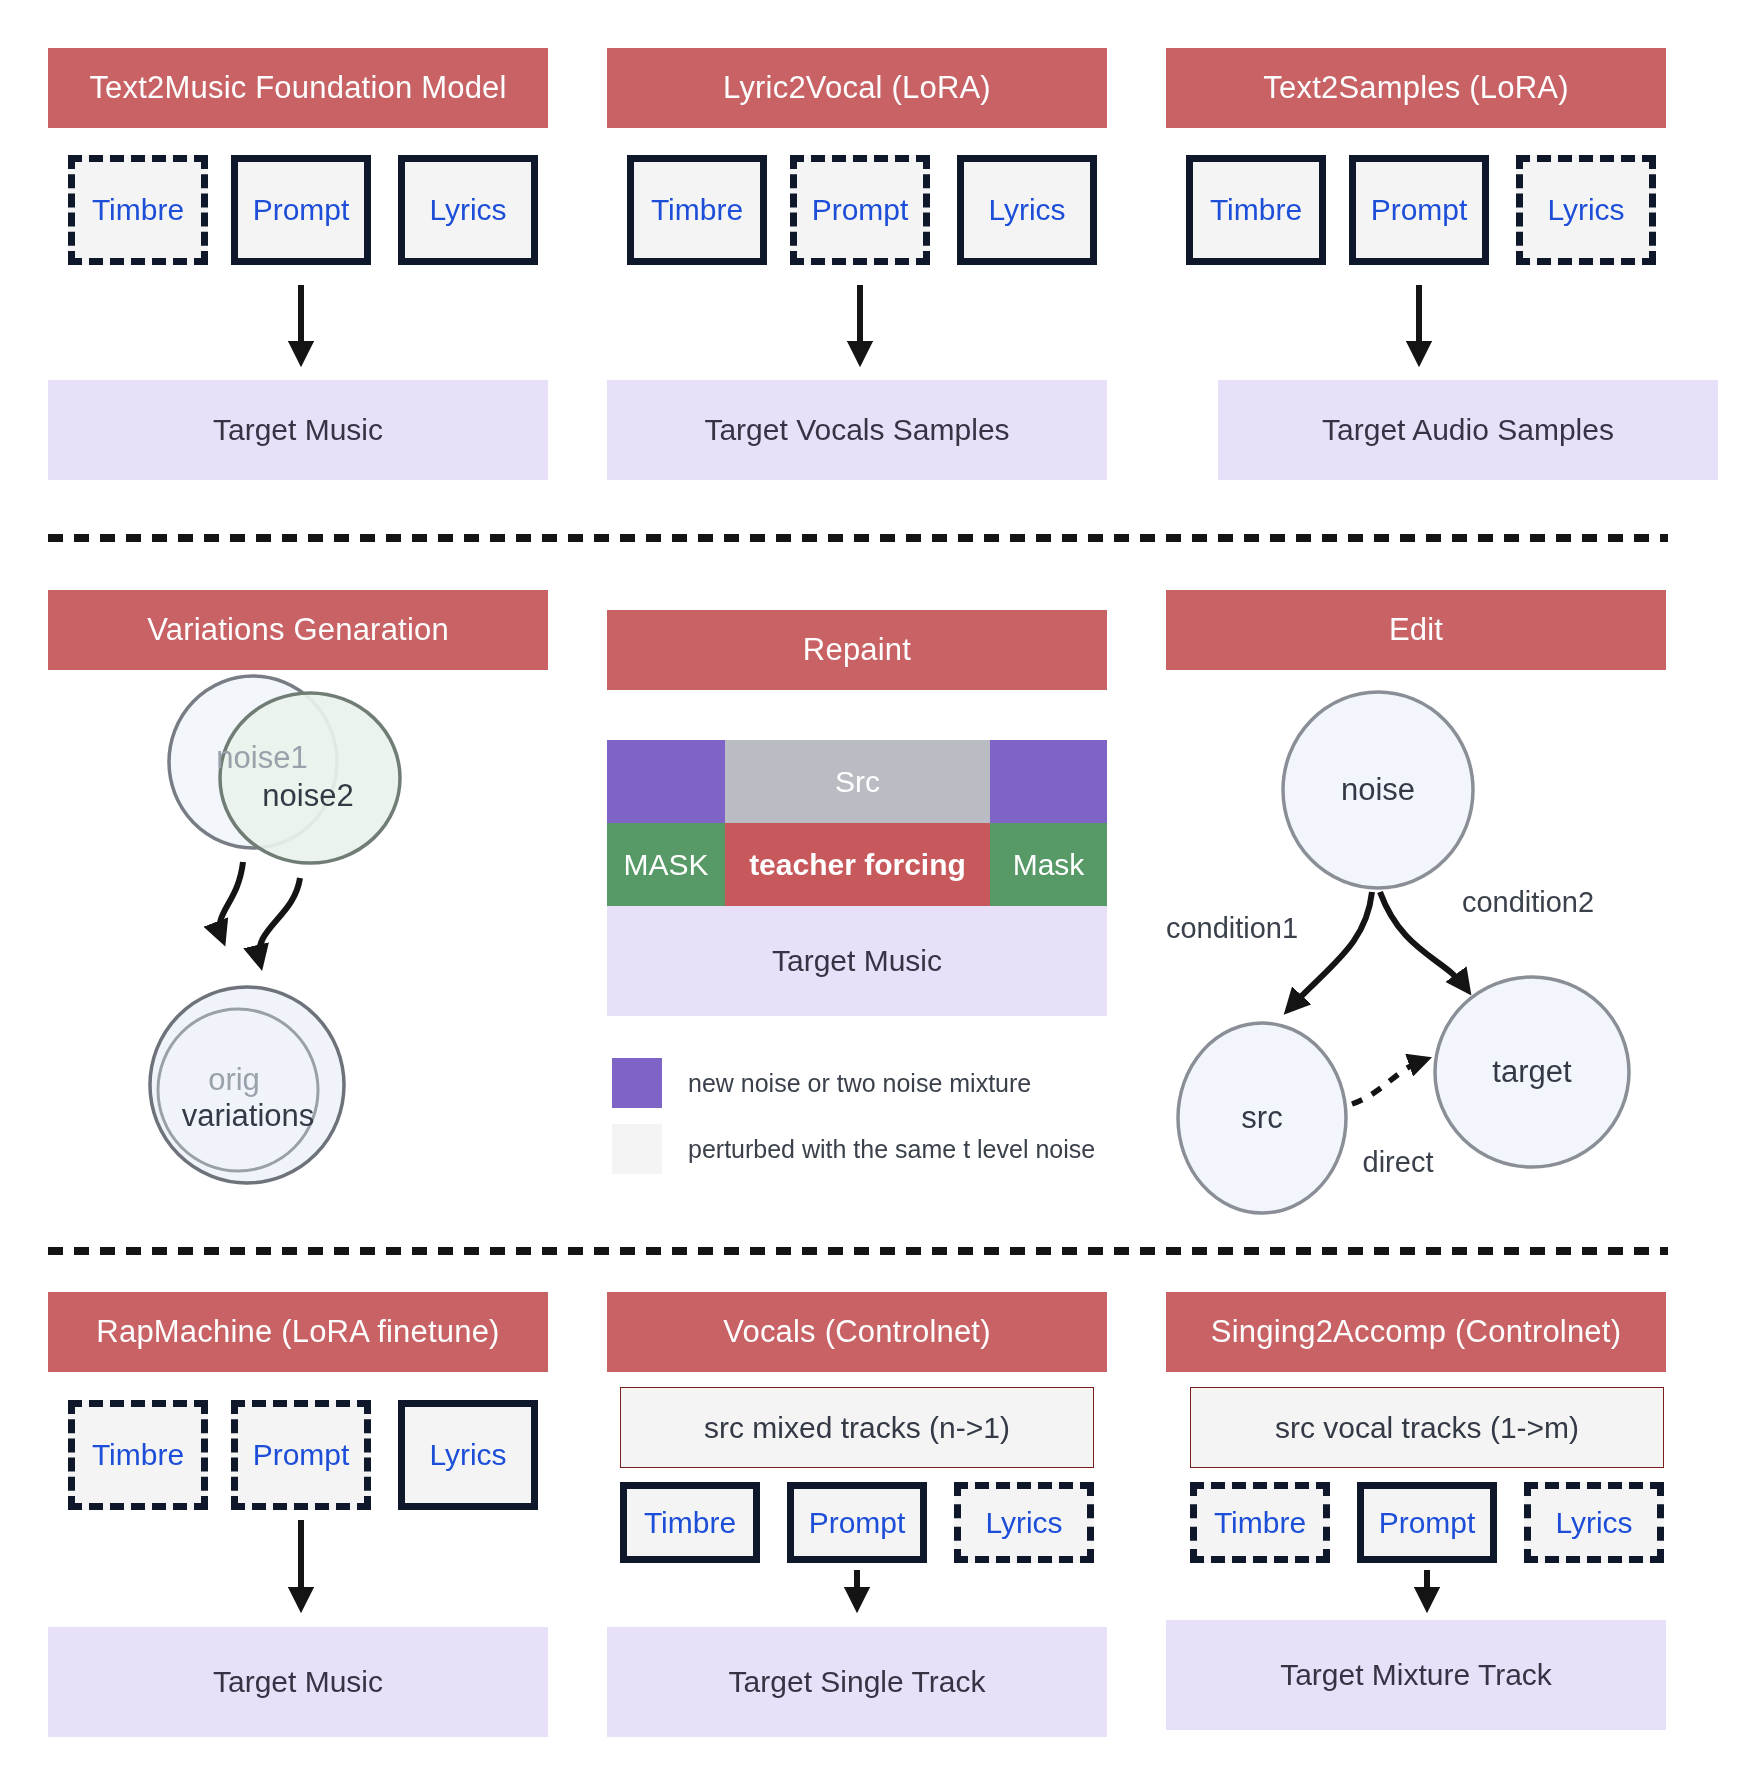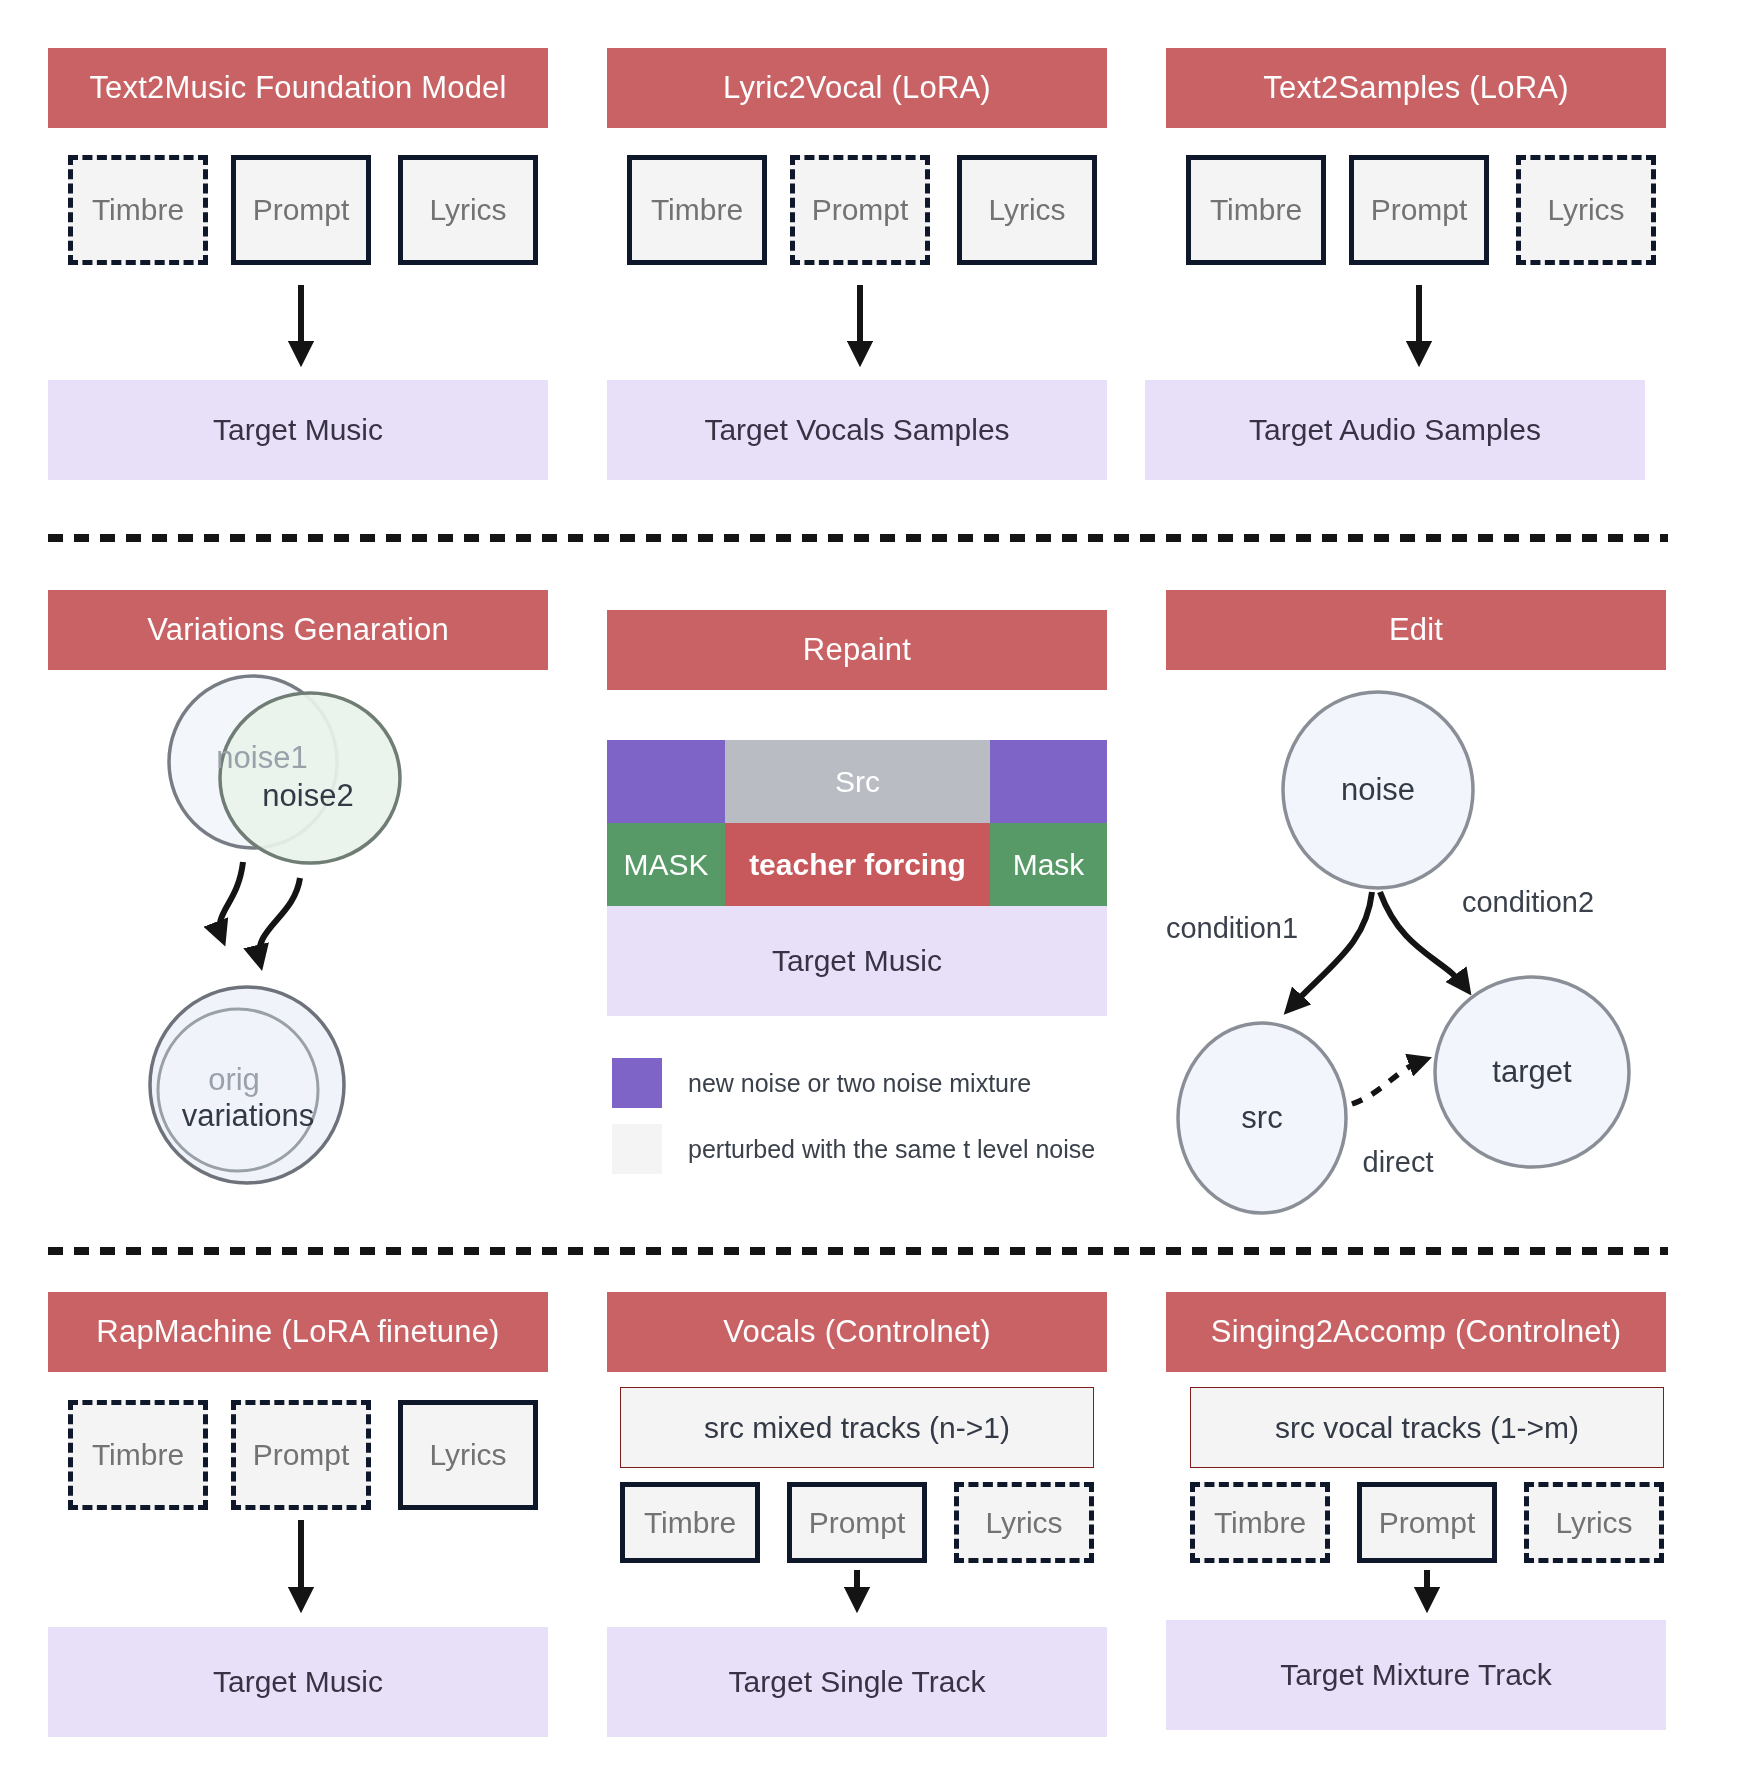--- a/index.html
+++ b/index.html
@@ -8,23 +8,23 @@
     font-family:"Liberation Sans","DejaVu Sans",sans-serif; color:#343b46;
     overflow:hidden;
   }
   .panel-header {
     position:absolute; width:500px; height:80px; background:#c86265;
     color:#fdfdfd; display:flex; align-items:center; justify-content:center;
     font-size:31px; letter-spacing:.2px;
   }
   .inp {
     position:absolute; width:140px; height:110px; background:#f4f4f4;
-    border:5px solid #0f172a; box-sizing:border-box;
+    border:7px solid #0f172a; box-sizing:border-box;
     display:flex; align-items:center; justify-content:center;
-    font-size:30px; color:#737373;
+    font-size:30px; color:#1d4ed8;
   }
   .inp.dashed { border-style:dashed; }
   .inp.small { height:81px; }
   .wide {
     position:absolute; width:474px; height:81px; background:#f4f4f4;
     border:1px solid #7f1d1d; box-sizing:border-box;
     display:flex; align-items:center; justify-content:center;
     font-size:30px; color:#333a46;
   }
   .target {
@@ -70,21 +70,21 @@
   <div class="panel-header" style="left:607px;top:48px">Lyric2Vocal (LoRA)</div>
   <div class="inp" style="left:627px;top:155px">Timbre</div>
   <div class="inp dashed" style="left:790px;top:155px">Prompt</div>
   <div class="inp" style="left:957px;top:155px">Lyrics</div>
   <div class="target" style="left:607px;top:380px">Target Vocals Samples</div>
 
   <div class="panel-header" style="left:1166px;top:48px">Text2Samples (LoRA)</div>
   <div class="inp" style="left:1186px;top:155px">Timbre</div>
   <div class="inp" style="left:1349px;top:155px">Prompt</div>
   <div class="inp dashed" style="left:1516px;top:155px">Lyrics</div>
-  <div class="target" style="left:1145px;top:380px">Target Audio Samples</div>
+  <div class="target" style="left:1218px;top:380px">Target Audio Samples</div>
 
   <div class="sep" style="top:534px"></div>
 
   <div class="panel-header" style="left:48px;top:590px">Variations Genaration</div>
   <div class="panel-header" style="left:607px;top:610px">Repaint</div>
   <div class="panel-header" style="left:1166px;top:590px">Edit</div>
 
   <div class="rblock rb-purple" style="left:607px;top:740px;width:118px;height:83px"></div>
   <div class="rblock rb-gray" style="left:725px;top:740px;width:265px;height:83px">Src</div>
   <div class="rblock rb-purple" style="left:990px;top:740px;width:117px;height:83px"></div>

